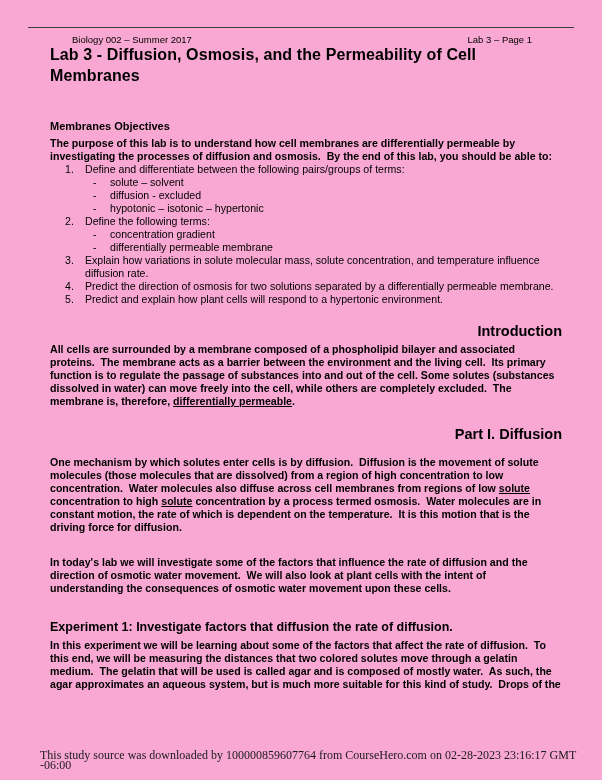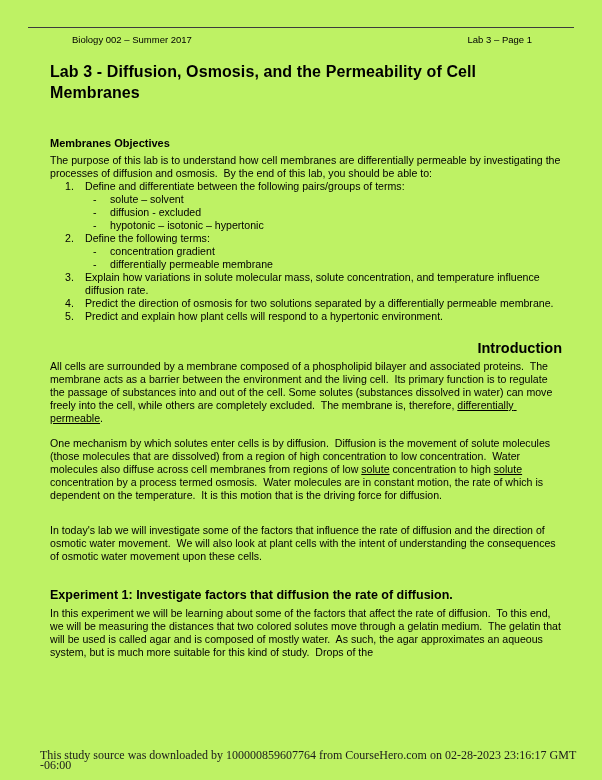--- a/index.html
+++ b/index.html
@@ -1,20 +1,20 @@
 <!DOCTYPE html>
 <html><head>
 <meta charset="utf-8">
 <style>
   html, body { margin: 0; padding: 0; background: #ffffff; }
   .page {
     position: relative;
     width: 602px;
     height: 780px;
-    background: #bef264;
+    background: #f9a8d4;
     font-family: "Liberation Sans", "DejaVu Sans", sans-serif;
     color: #000000;
     overflow: hidden;
   }
   .top-rule {
     position: absolute;
     top: 27px; left: 28px; right: 28px;
     border: none;
     border-top: 1px solid #3c3c3c;
     margin: 0;
@@ -24,21 +24,21 @@
     position: absolute;
     top: 34px; left: 72px; right: 70px;
     display: flex;
     justify-content: space-between;
     font-size: 9.5px;
     line-height: 12px;
   }
   .content {
     position: absolute;
     left: 50px;
-    top: 61px;
+    top: 44px;
     width: 512px;
     font-size: 10.6px;
     line-height: 13px;
   }
   .doc-title {
     font-size: 16px;
     line-height: 21px;
     font-weight: bold;
     margin: 0;
     max-width: 482px;
@@ -60,20 +60,21 @@
   .h-large.part { margin-top: 17px; }
   .h-medium {
     font-size: 12.5px;
     line-height: 17px;
     font-weight: bold;
     margin: 24px 0 0 0;
   }
   .para {
     margin: 4px 0 0 0;
     white-space: pre-wrap;
+    font-weight: bold;
   }
   .para.intro-p { margin-top: 2px; }
   .para.diff-p { margin-top: 12px; }
   .para.today-p { margin-top: 22px; }
   .para.exp-p { margin-top: 3px; }
   .olist { margin: 0; }
   .li {
     position: relative;
     padding-left: 35px;
   }
@@ -161,20 +162,21 @@
       <div class="li num">
         <span class="marker">5.</span>
         <span>Predict and explain how plant cells will respond to a hypertonic environment.</span>
       </div>
 
     </div>
 
     <h2 class="h-large">Introduction</h2>
     <p class="para intro-p"><span>All cells are surrounded by a membrane composed of a phospholipid bilayer and associated proteins.  The membrane acts as a barrier between the environment and the living cell.  Its primary function is to regulate the passage of substances into and out of the cell. Some solutes (substances dissolved in water) can move freely into the cell, while others are completely excluded.  The membrane is, therefore, </span><span class="u">differentially permeable</span><span>.</span></p>
 
+    <h2 class="h-large part">Part I. Diffusion</h2>
     <p class="para diff-p"><span>One mechanism by which solutes enter cells is by diffusion.  Diffusion is the movement of solute molecules (those molecules that are dissolved) from a region of high concentration to low concentration.  Water molecules also diffuse across cell membranes from regions of low </span><span class="u">solute</span><span> concentration to high </span><span class="u">solute</span><span> concentration by a process termed osmosis.  Water molecules are in constant motion, the rate of which is dependent on the temperature.  It is this motion that is the driving force for diffusion.</span></p>
 
     <p class="para today-p">In today's lab we will investigate some of the factors that influence the rate of diffusion and the direction of osmotic water movement.  We will also look at plant cells with the intent of understanding the consequences of osmotic water movement upon these cells.</p>
 
     <h3 class="h-medium">Experiment 1: Investigate factors that diffusion the rate of diffusion.</h3>
     <p class="para exp-p">In this experiment we will be learning about some of the factors that affect the rate of diffusion.  To this end, we will be measuring the distances that two colored solutes move through a gelatin medium.  The gelatin that will be used is called agar and is composed of mostly water.  As such, the agar approximates an aqueous system, but is much more suitable for this kind of study.  Drops of the</p>
 
   </div>
 
   <p class="footer-line l1">This study source was downloaded by 100000859607764 from CourseHero.com on 02-28-2023 23:16:17 GMT -06:00</p>

